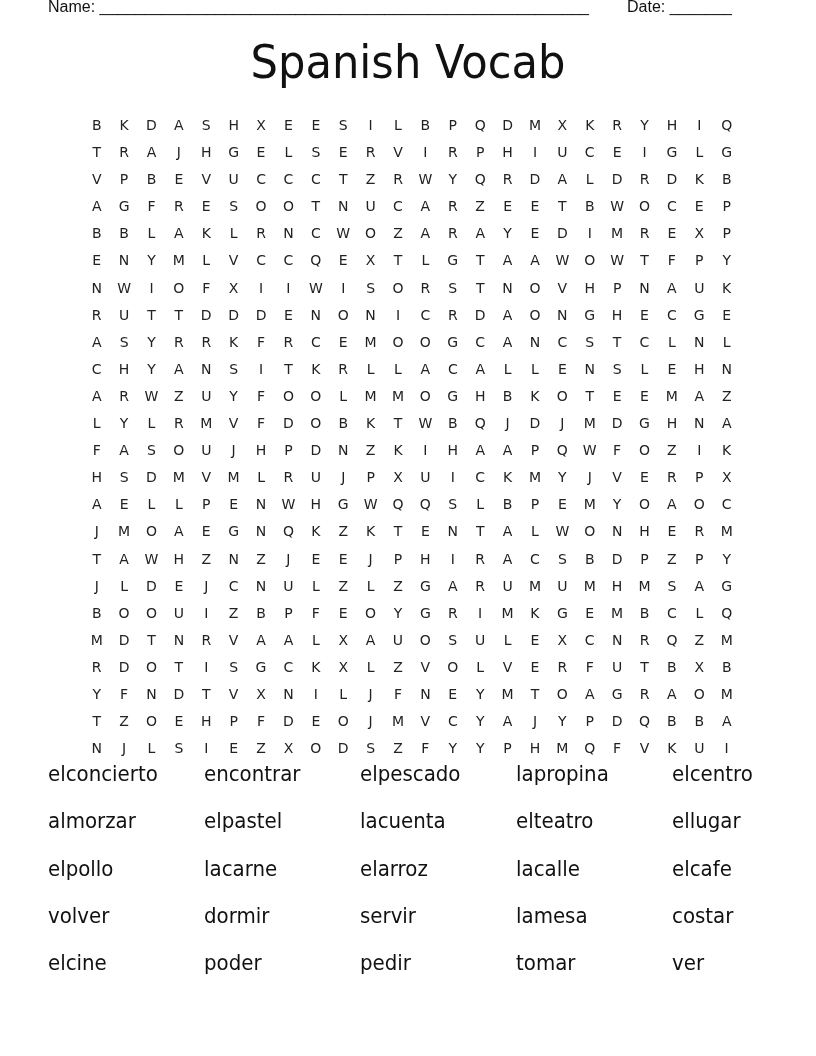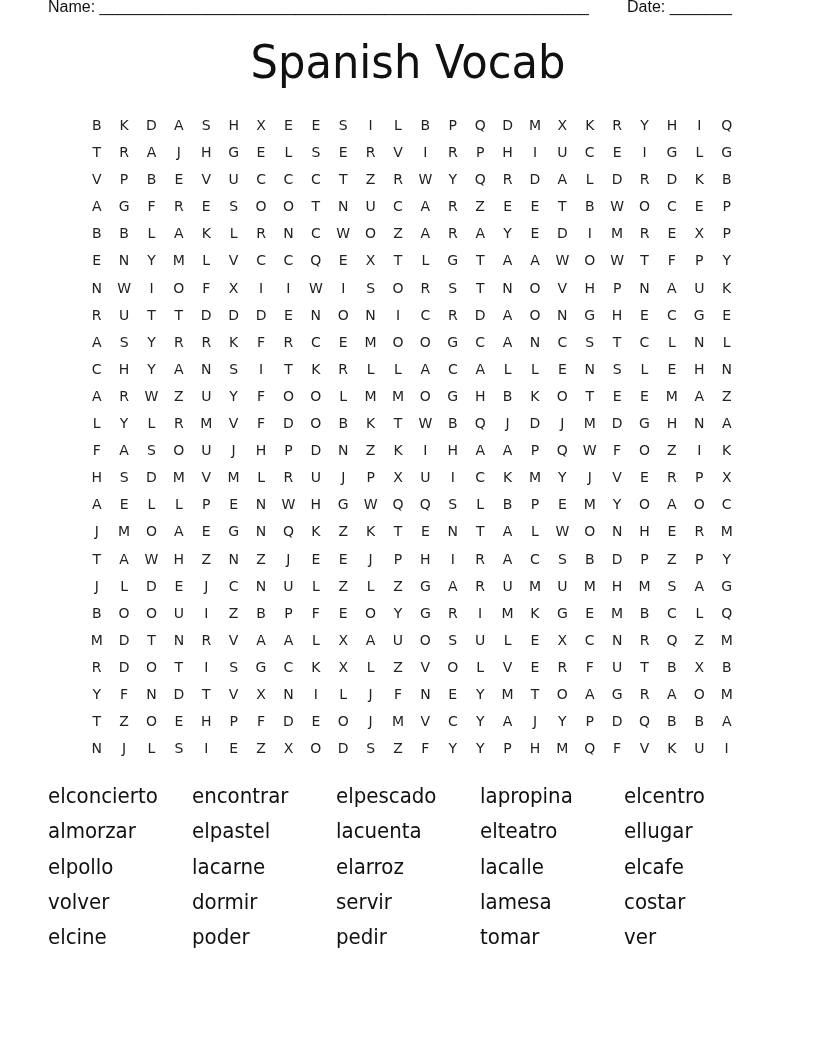--- a/index.html
+++ b/index.html
@@ -57,24 +57,25 @@
     .cell {
       font-family: "DejaVu Sans", sans-serif;
       font-size: 14px;
       text-align: center;
       line-height: 27px;
       color: #222;
     }
     .wordbank {
       position: absolute;
       left: 48px;
-      top: 778px;
+      top: 756px;
       display: grid;
       grid-template-columns: repeat(5, 144px);
       grid-auto-rows: 35.3px;
+      gap: 12px;
     }
     .word {
       font-family: "DejaVu Sans", sans-serif;
       font-size: 22px;
       line-height: 35px;
       color: #111;
       white-space: nowrap;
       transform: scaleX(0.9);
       transform-origin: 0 0;
     }

